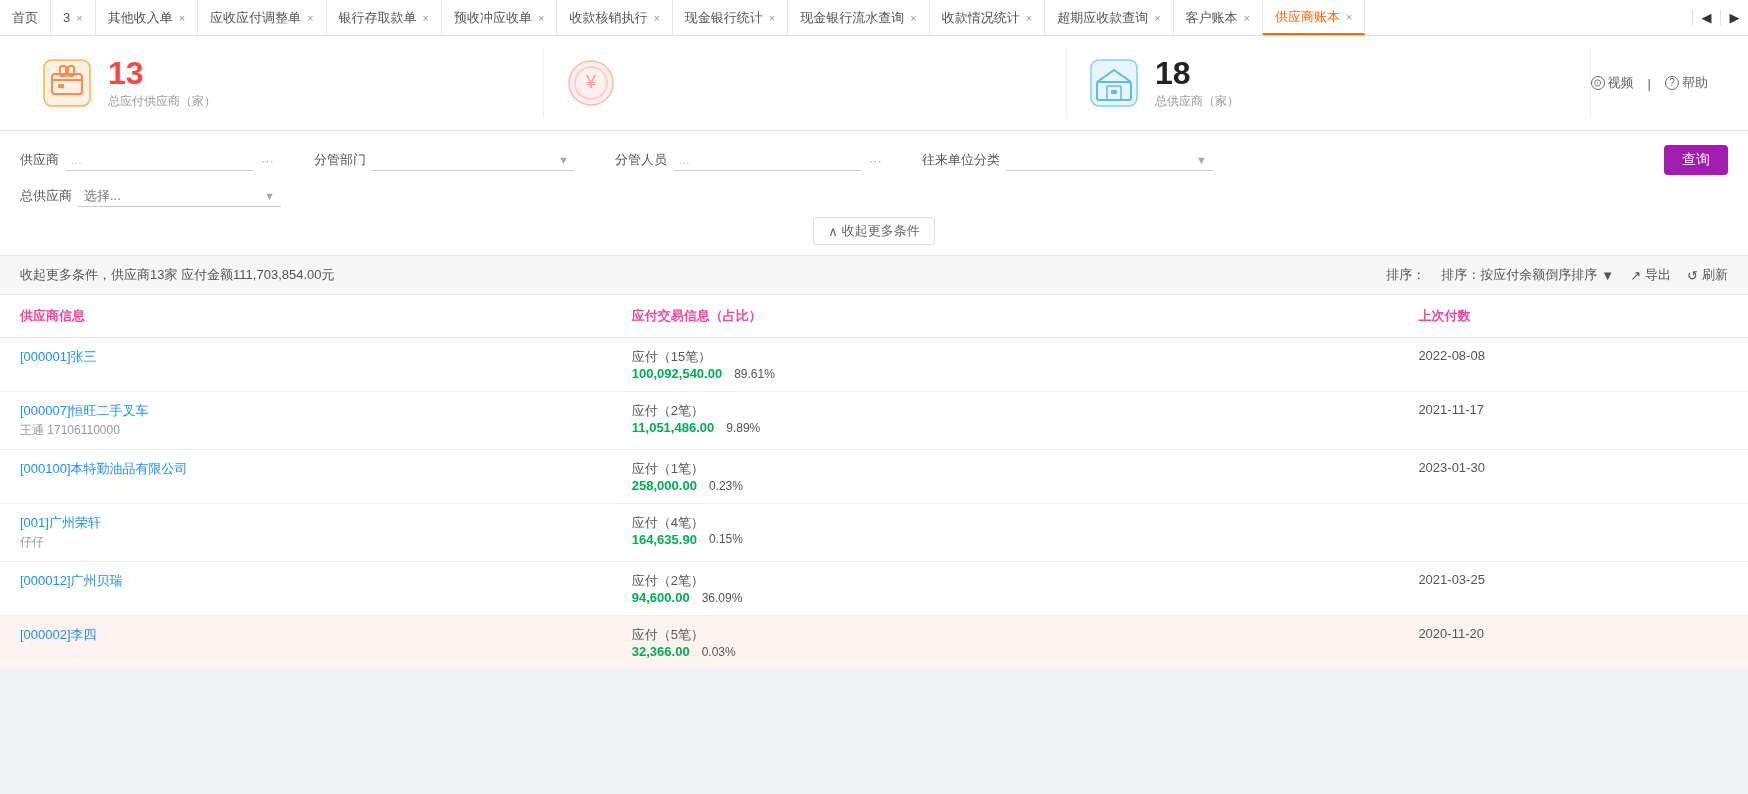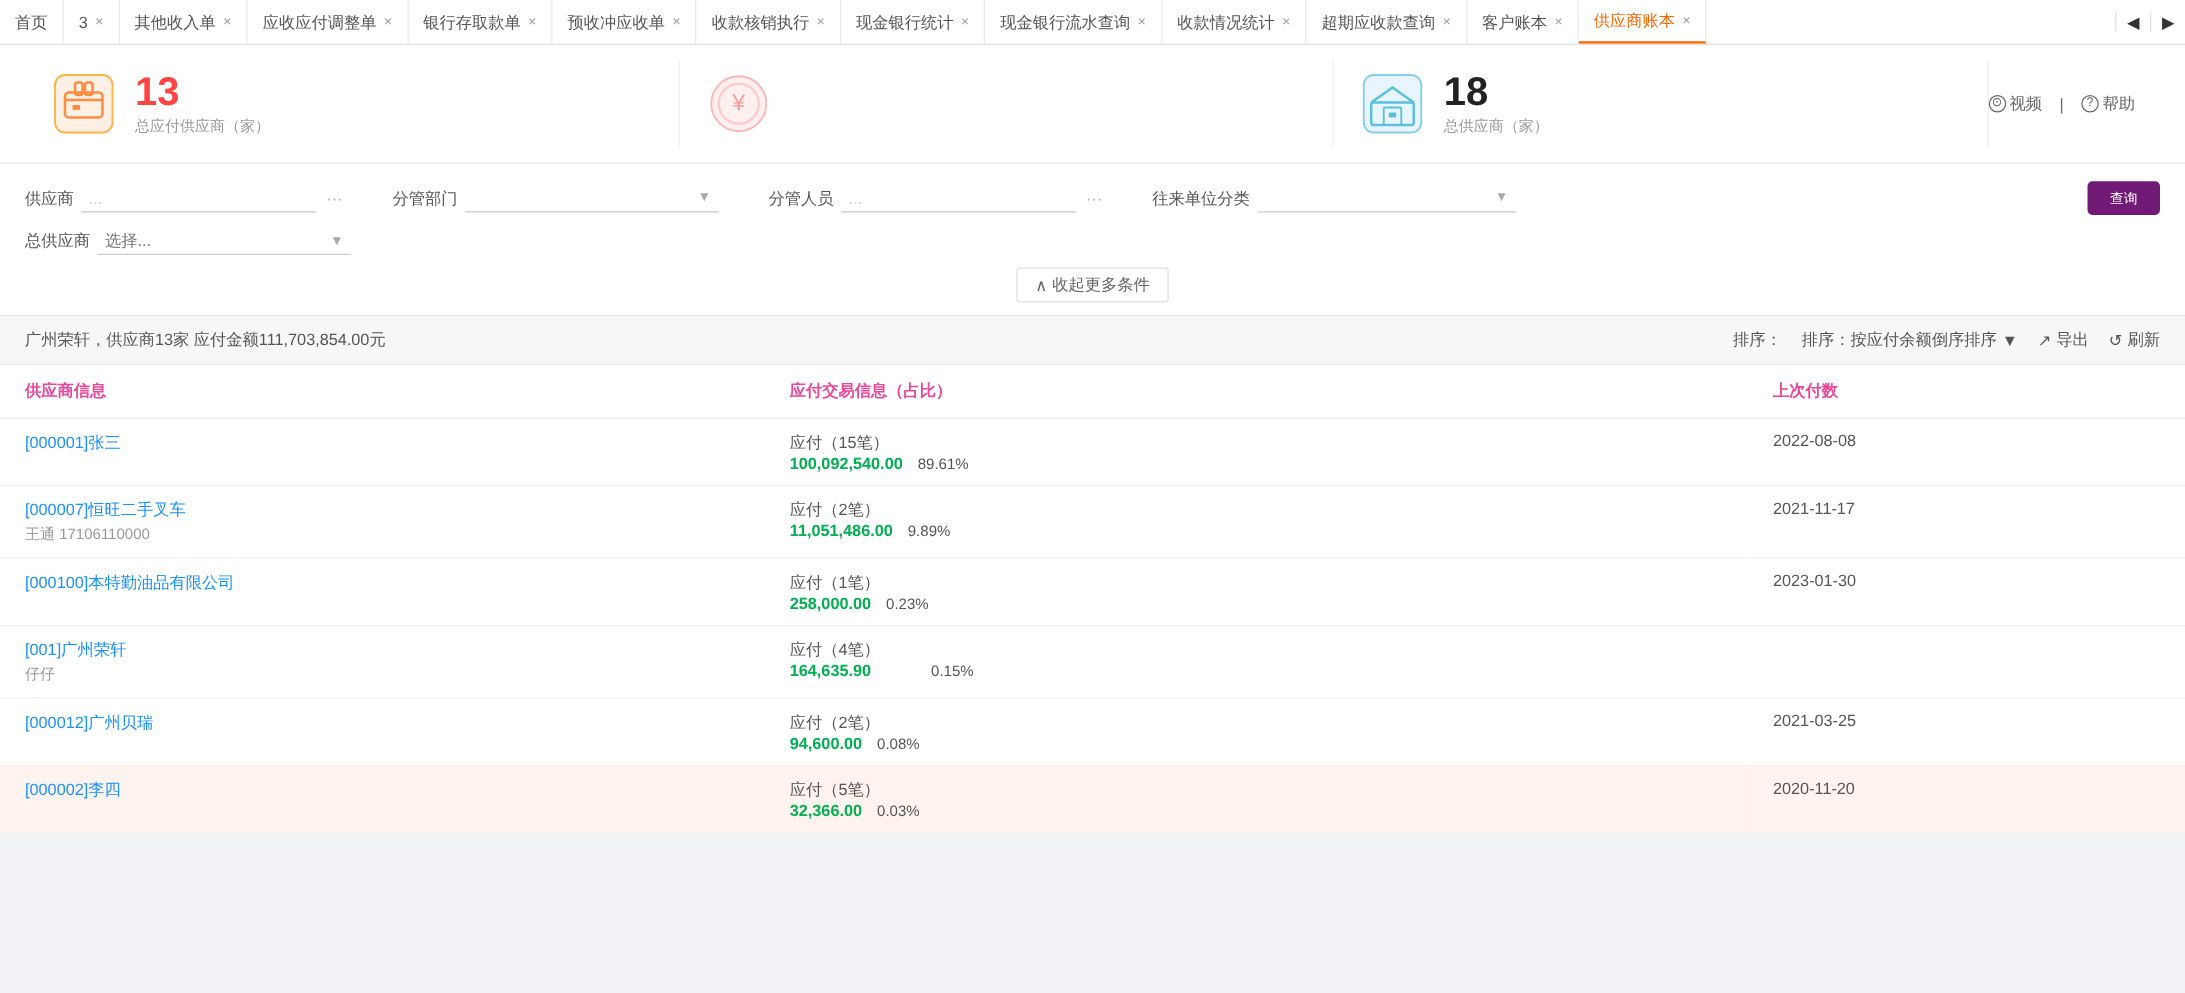--- a/index.html
+++ b/index.html
@@ -55,22 +55,22 @@
     .filter-input::placeholder { color: #ccc; }
     .filter-dropdown-wrapper {
       display: flex; align-items: center; border-bottom: 1px solid #ccc; min-width: 200px;
       padding: 3px 6px; cursor: pointer;
     }
     .filter-dropdown-wrapper input {
       border: none; outline: none; background: transparent; font-size: 13px; flex: 1;
     }
     .dropdown-arrow { color: #aaa; font-size: 11px; margin-left: 4px; }
     .query-btn {
-      background: #701a75; color: #fff; border: none; border-radius: 4px;
-      padding: 6px 18px; font-size: 11px; cursor: pointer; margin-left: auto; font-family: Liberation Mono, monospace;
+      background: #a21caf; color: #fff; border: none; border-radius: 4px;
+      padding: 6px 18px; font-size: 14px; cursor: pointer; margin-left: auto; font-family: Liberation Mono, monospace;
     }
     .collapse-btn {
       display: flex; align-items: center; justify-content: center; gap: 4px;
       color: #666; font-size: 13px; cursor: pointer; padding: 4px 14px;
       border: 1px solid #e0e0e0; border-radius: 3px; background: #fff; margin: 0 auto;
       width: fit-content;
     }
 
     
     .result-bar {
@@ -266,21 +266,21 @@
 
   <div style="display:flex;justify-content:center;margin-top:4px;">
     <div class="collapse-btn">
       <span>∧</span>
       <span>收起更多条件</span>
     </div>
   </div>
 </div>
 
 <div class="result-bar">
-  <div class="result-info">广州荣轩，供应商13家  应付金额111,703,854.00元</div>
+  <div class="result-info">收起更多条件，供应商13家  应付金额111,703,854.00元</div>
   <div class="result-actions">
     <span class="sort-label">排序：</span>
     <span style="display:flex;align-items:center;gap:4px;">
       <span>排序：按应付余额倒序排序</span>
       <span>▼</span>
     </span>
     <span class="action-item">
       <span style="font-size:13px;">↗</span>
       <span>导出</span>
     </span>
@@ -331,34 +331,34 @@
               <span class="txn-amount">258,000.00</span>
               <span class="txn-percent">0.23%</span>
             </div>
           </td>
           <td class="last-payment">2023-01-30</td>
         </tr>
         <tr>
           <td><a class="supplier-link">[001]广州荣轩</a><div class="supplier-sub">仔仔</div></td>
           <td>
             <div class="txn-label">应付（4笔）</div>
-            <div style="display: flex; align-items: center; gap: 36px;">
+            <div style="display: flex; ">
               <span class="txn-amount">164,635.90</span>
               <span class="txn-percent">0.15%</span>
             </div>
           </td>
           <td class="last-payment"></td>
         </tr>
         <tr>
           <td><a class="supplier-link">[000012]广州贝瑞</a></td>
           <td>
             <div class="txn-label">应付（2笔）</div>
             <div style="display: flex; align-items: center;">
               <span class="txn-amount">94,600.00</span>
-              <span class="txn-percent">0.08%</span>
+              <span class="txn-percent">36.09%</span>
             </div>
           </td>
           <td class="last-payment">2021-03-25</td>
         </tr>
         <tr class="highlighted">
           <td><a class="supplier-link">[000002]李四</a></td>
           <td>
             <div class="txn-label">应付（5笔）</div>
             <div style="display: flex; align-items: center;">
               <span class="txn-amount">32,366.00</span>

